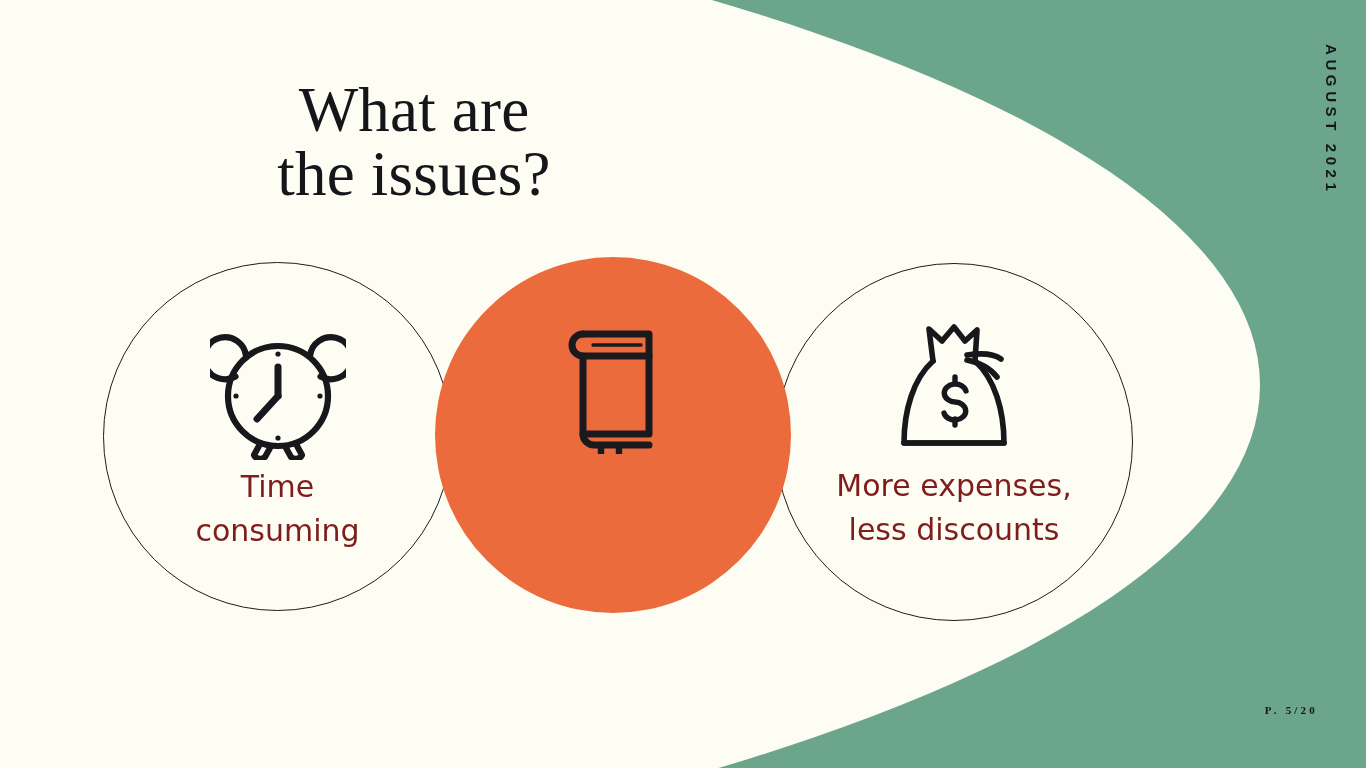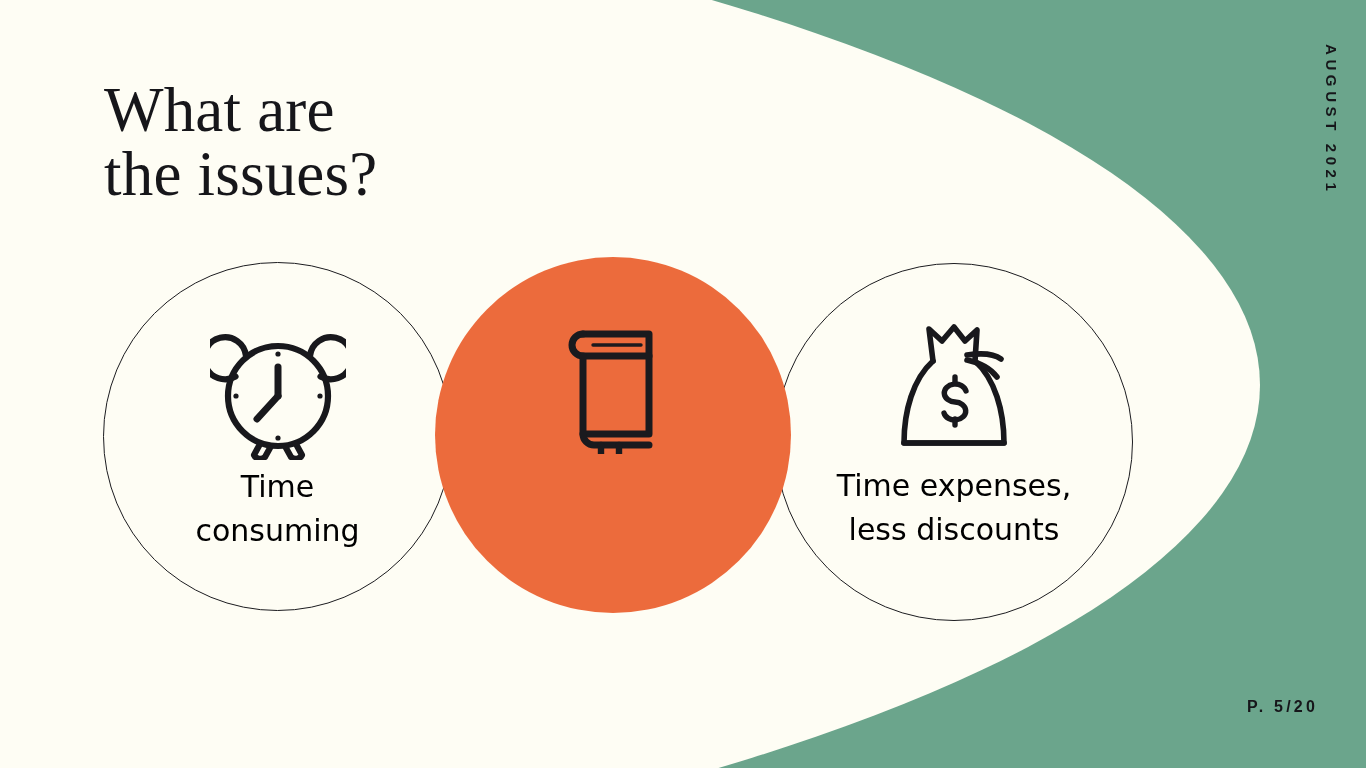--- a/index.html
+++ b/index.html
@@ -36,44 +36,45 @@
     left: 104px;
     top: 78px;
     width: 620px;
     font-family: "Liberation Serif", "DejaVu Serif", serif;
     font-size: 63px;
     line-height: 1.02;
     letter-spacing: 0.2px;
     color: #16161a;
     font-weight: 400;
     white-space: pre-line;
+    text-align: center;
   }
   
   .side-date {
     position: absolute;
     right: 26px;
     top: 44px;
     writing-mode: vertical-rl;
     text-orientation: mixed;
     font-size: 15px;
     font-weight: 700;
     letter-spacing: 4.6px;
     color: #16161a;
     font-family: "Liberation Sans", sans-serif;
   }
   
   .page-num {
     position: absolute;
     right: 48px;
     bottom: 52px;
-    font-size: 16px;
+    font-size: 11px;
     font-weight: 700;
     letter-spacing: 3.2px;
     color: #16161a;
-    font-family: Liberation Sans, sans-serif;
+    font-family: Liberation Serif, serif;
   }
   
   .circle {
     position: absolute;
     border-radius: 50%;
     display: flex;
     flex-direction: column;
     align-items: center;
     justify-content: flex-start;
     box-sizing: border-box;
@@ -90,21 +91,21 @@
     height: 150px;
     display: flex;
     align-items: center;
     justify-content: center;
   }
   .circle .caption {
     font-family: "DejaVu Sans", "Liberation Sans", sans-serif;
     font-size: 30px;
     line-height: 1.45;
     text-align: center;
-    color: #000000;
+    color: #7f1d1d;
     white-space: pre-line;
     font-weight: 400;
   }
   #circle-1 { left: 103px;  top: 262px; width: 349px; height: 349px; padding-top: 52px; z-index: 2; }
   #circle-3 { left: 775px;  top: 263px; width: 358px; height: 358px; padding-top: 50px; z-index: 2; }
   #circle-2 { left: 435px;  top: 257px; width: 356px; height: 356px; padding-top: 52px; z-index: 3; }
   #circle-2 .caption { color: #1e1712; }
 </style>
 </head>
 <body>
@@ -158,17 +159,17 @@
       <svg width="134" height="140" viewBox="0 0 134 140" fill="none" stroke="#18181c" stroke-width="5.6" stroke-linecap="round" stroke-linejoin="round">
         <path d="M46 42 C26 60 17 92 17 124 h100 C117 92 108 60 88 42"></path>
         <path d="M17 124 h100"></path>
         <path d="M46 42 L42 10 L55 22 L67 8 L78 22 L90 11 L88 42"></path>
         <path d="M80 36 C94 34 106 34 114 40"></path>
         <path d="M80 41 C94 44 104 50 110 58"></path>
         <path d="M79 72 a11 9 0 1 0 -11 11 a11 9 0 1 1 -11 11" stroke-width="5.4"></path>
         <path d="M68 58 v6 M68 100 v6" stroke-width="5.4"></path>
       </svg>
     </div>
-    <div class="caption">Time expenses,
+    <div class="caption">More expenses,
 less discounts</div>
   </div>
 
 </div>
 
 </body></html>

